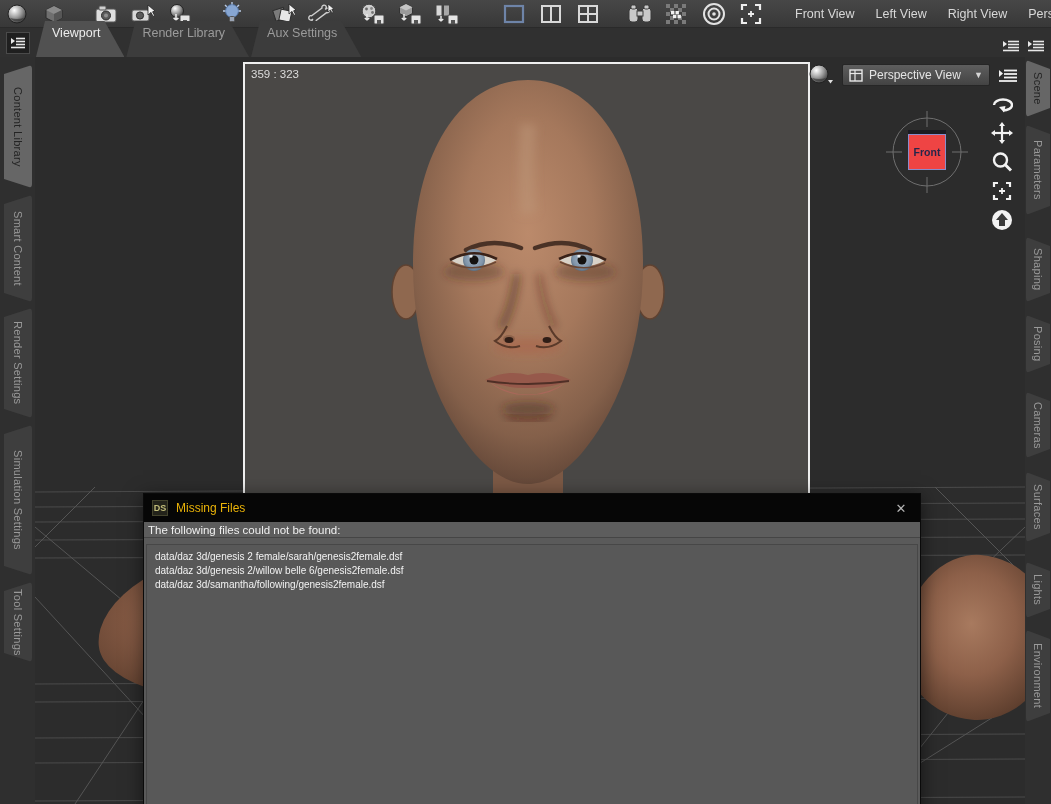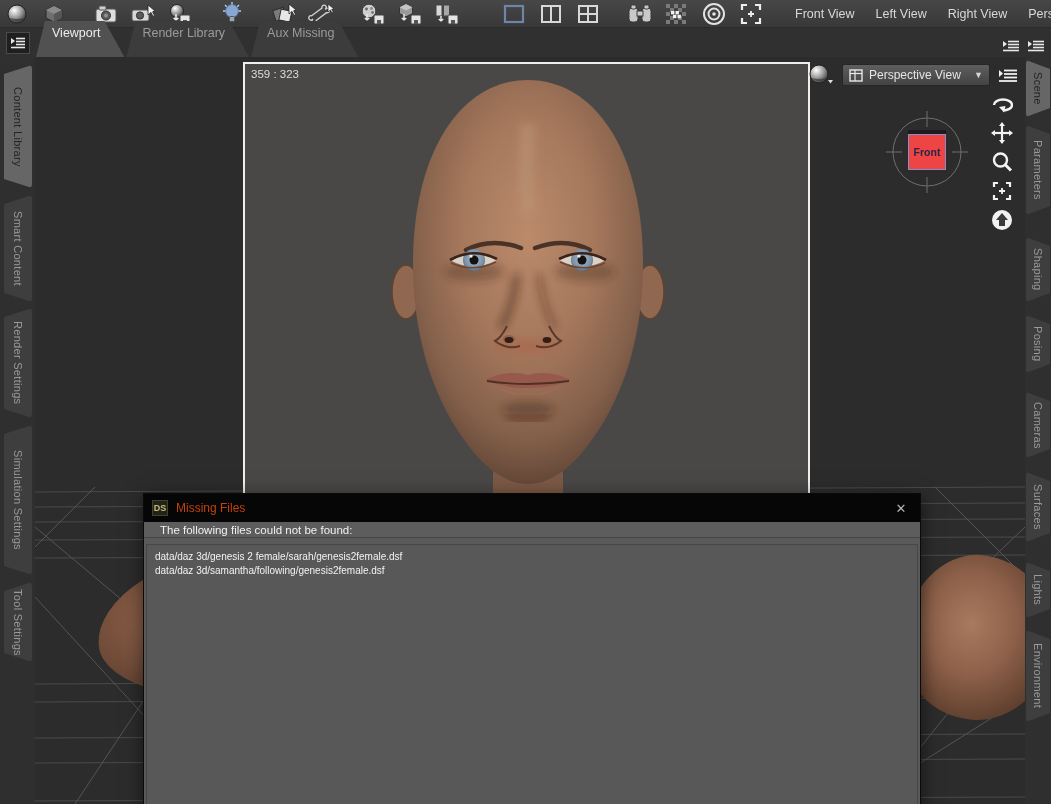--- a/index.html
+++ b/index.html
@@ -70,25 +70,25 @@
 
   
   .dialog { position:absolute; left:143px; top:493px; width:778px; height:330px;
     background:#5a5a5a; border:1px solid #0a0a0a; z-index:10;
     box-shadow:0 4px 18px rgba(0,0,0,.55); }
   .dlg-title { height:27px; background:#060606; display:flex; align-items:center;
     padding:14px 8px; gap:8px; }
   .dlg-logo { width:16px; height:16px; background:#23231a; border:1px solid #43432c;
     color:#c2bd7a; font-size:9px; font-weight:bold; display:flex; align-items:center;
     justify-content:center; }
-  .dlg-title-text { color:#c2410c; font-size:12px; }
+  .dlg-title-text { color:#eab308; font-size:12px; }
   .dlg-close { margin-left:auto; color:#b4b4b4; font-size:13px; width:22px; height:20px;
     display:flex; align-items:center; justify-content:center; cursor:default; }
   .dlg-msg { height:16px; background:#5d5d5d; border-bottom:1px solid #454545;
-    color:#f0f0f0; font-size:11.5px; display:flex; align-items:center; padding:0 16px;text-align:right; }
+    color:#f0f0f0; font-size:11.5px; display:flex; align-items:center; padding:0 4px;text-align:right; }
   .dlg-list { position:absolute; left:2px; right:2px; top:50px; bottom:2px;
     background:#585858; border:1px solid #474747; padding:5px 8px; }
   .file-line { color:#f2f2f2; font-size:10px; line-height:14.2px; white-space:nowrap; }
 
   svg { display:block; }
 </style>
 </head>
 <body>
 
 <div id="app">
@@ -277,21 +277,21 @@
           <g stroke="#e8e8e8" stroke-width="1.6">
             <line x1="6" y1="1.5" x2="15" y2="1.5"></line>
             <line x1="6" y1="4.5" x2="15" y2="4.5"></line>
             <line x1="6" y1="7.5" x2="15" y2="7.5"></line>
             <line x1="1" y1="10.5" x2="15" y2="10.5"></line>
           </g>
         </svg>
     </div>
     <div class="tab active">Viewport</div>
     <div class="tab inactive">Render Library</div>
-    <div class="tab inactive">Aux Missing</div>
+    <div class="tab inactive">Aux Settings</div>
     <div class="tabbar-right">
       <div>
         <svg width="18" height="14">
             <path d="M1 2 L5 5 L1 8 Z" fill="#e8e8e8"></path>
             <g stroke="#e8e8e8" stroke-width="1.6">
               <line x1="6" y1="2.5" x2="17" y2="2.5"></line>
               <line x1="6" y1="5.5" x2="17" y2="5.5"></line>
               <line x1="6" y1="8.5" x2="17" y2="8.5"></line>
               <line x1="1" y1="11.5" x2="17" y2="11.5"></line>
             </g>
@@ -520,17 +520,18 @@
 
   <div class="dialog">
     <div class="dlg-title">
       <div class="dlg-logo">DS</div>
       <div class="dlg-title-text">Missing Files</div>
       <div class="dlg-close">✕</div>
     </div>
     <div class="dlg-msg">The following files could not be found:</div>
     <div class="dlg-list">
       <div class="file-line">data/daz 3d/genesis 2 female/sarah/genesis2female.dsf</div>
+      <div class="file-line">data/daz 3d/genesis 2/willow belle 6/genesis2female.dsf</div>
       <div class="file-line">data/daz 3d/samantha/following/genesis2female.dsf</div>
     </div>
   </div>
 
 </div>
 
 </body></html>

